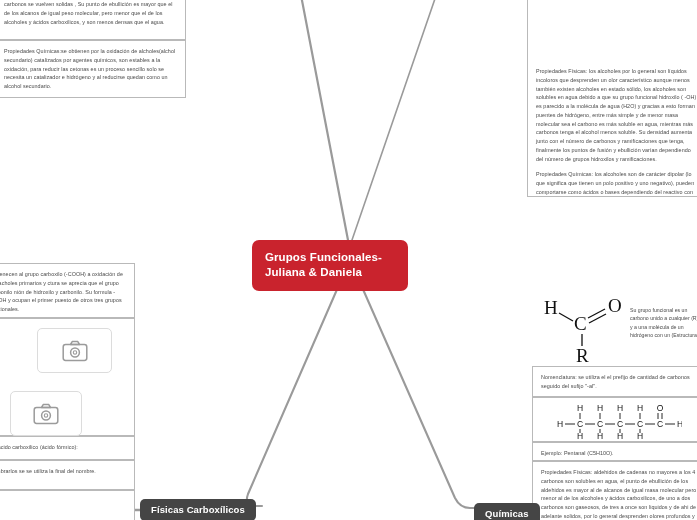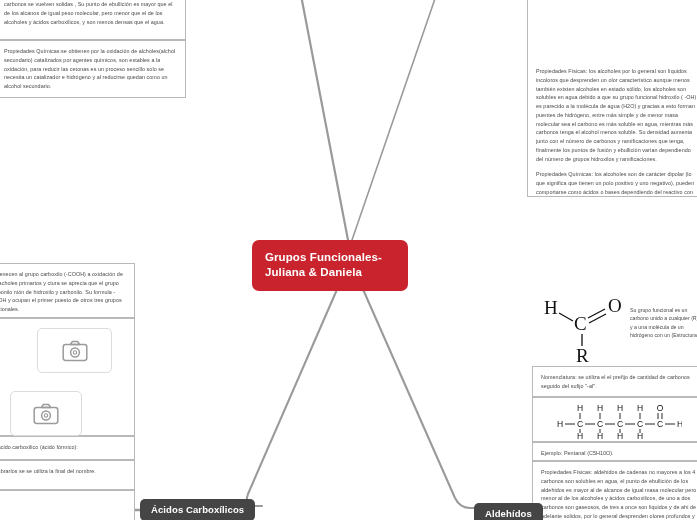--- a/index.html
+++ b/index.html
@@ -317,18 +317,18 @@
 
 <div class="card card-props-ald">
   <p>Propiedades Físicas: aldehidos de cadenas no mayores a los 4 carbonos son solubles en agua, el punto de ebullición de los aldehidos es mayor al de alcanos de igual masa molecular pero menor al de los alcoholes y ácidos carboxilicos, de uno a dos carbonos son gaseosos, de tres a once son liquidos y de ahi de adelante solidos, por lo general desprenden olores profundos y desagradables que disminuyen y se vuelven incluso</p>
 </div>
 
 <div class="central-node">
   <span>Grupos Funcionales- Juliana &amp; Daniela</span>
 </div>
 
 <div class="branch-node branch-acidos">
-  <span>Ácidos Carboxílicos</span>
+  <span>Físicas Carboxílicos</span>
 </div>
 
 <div class="branch-node branch-aldehidos">
-  <span>Aldehídos</span>
+  <span>Químicas</span>
 </div>
 
 </body></html>

